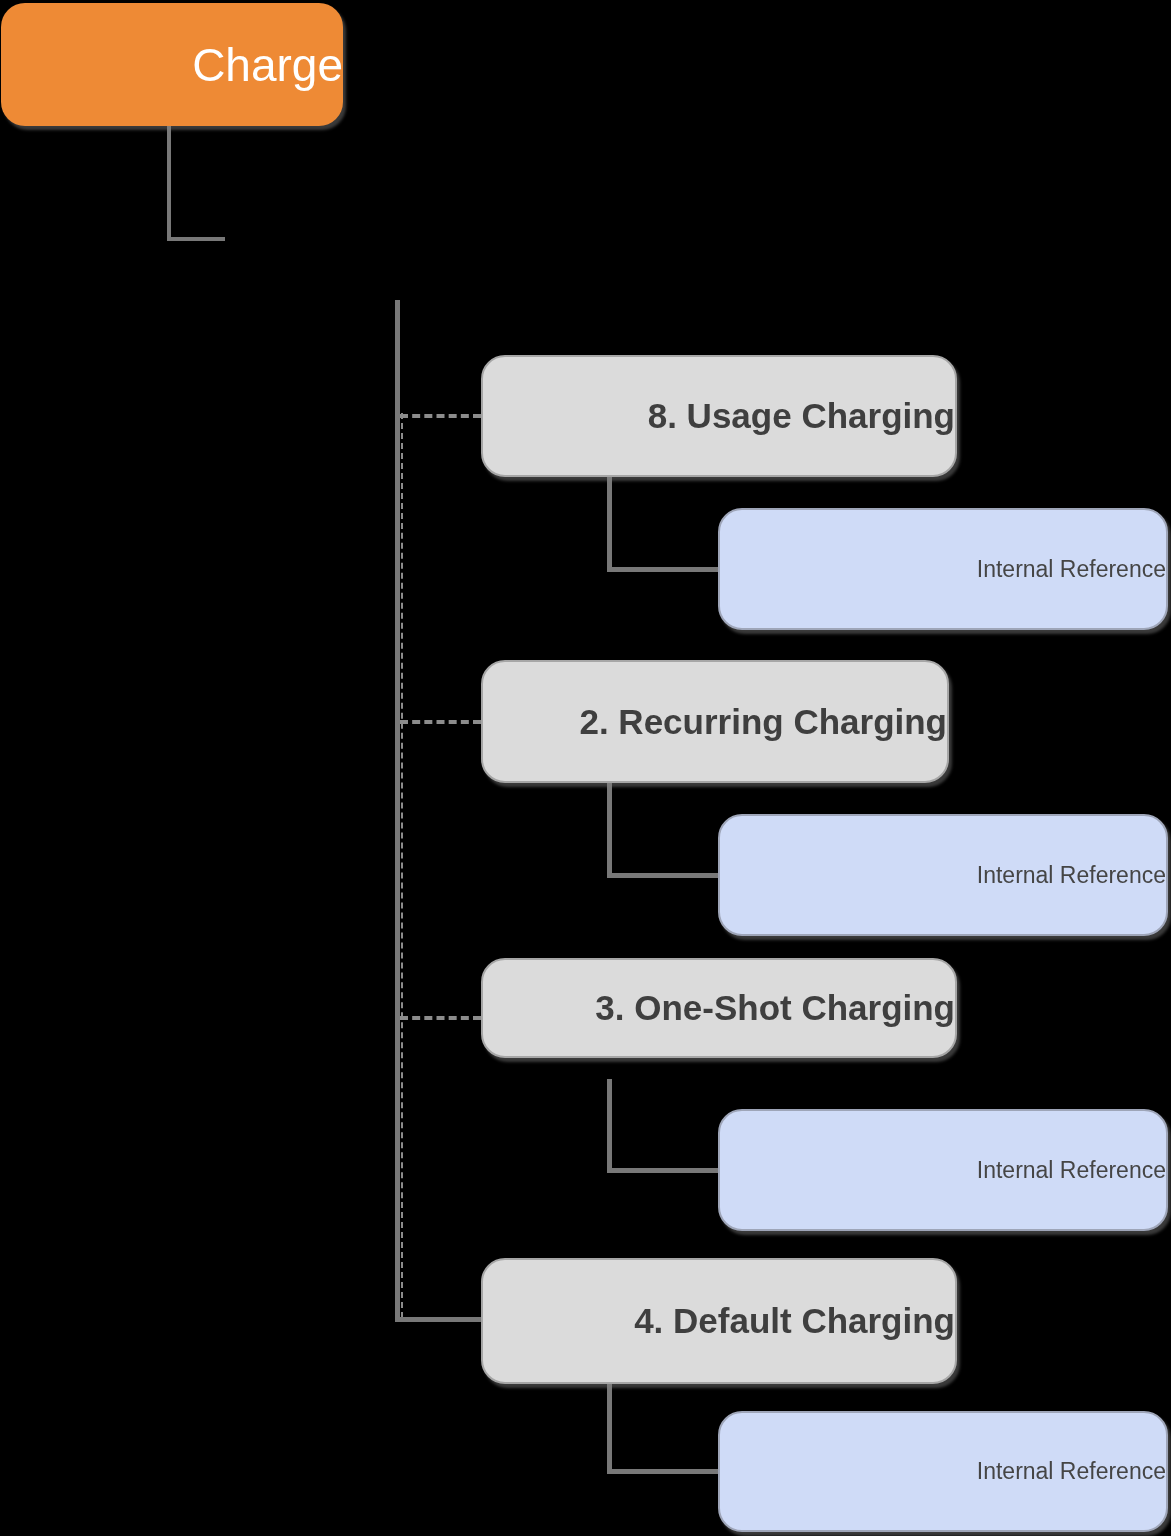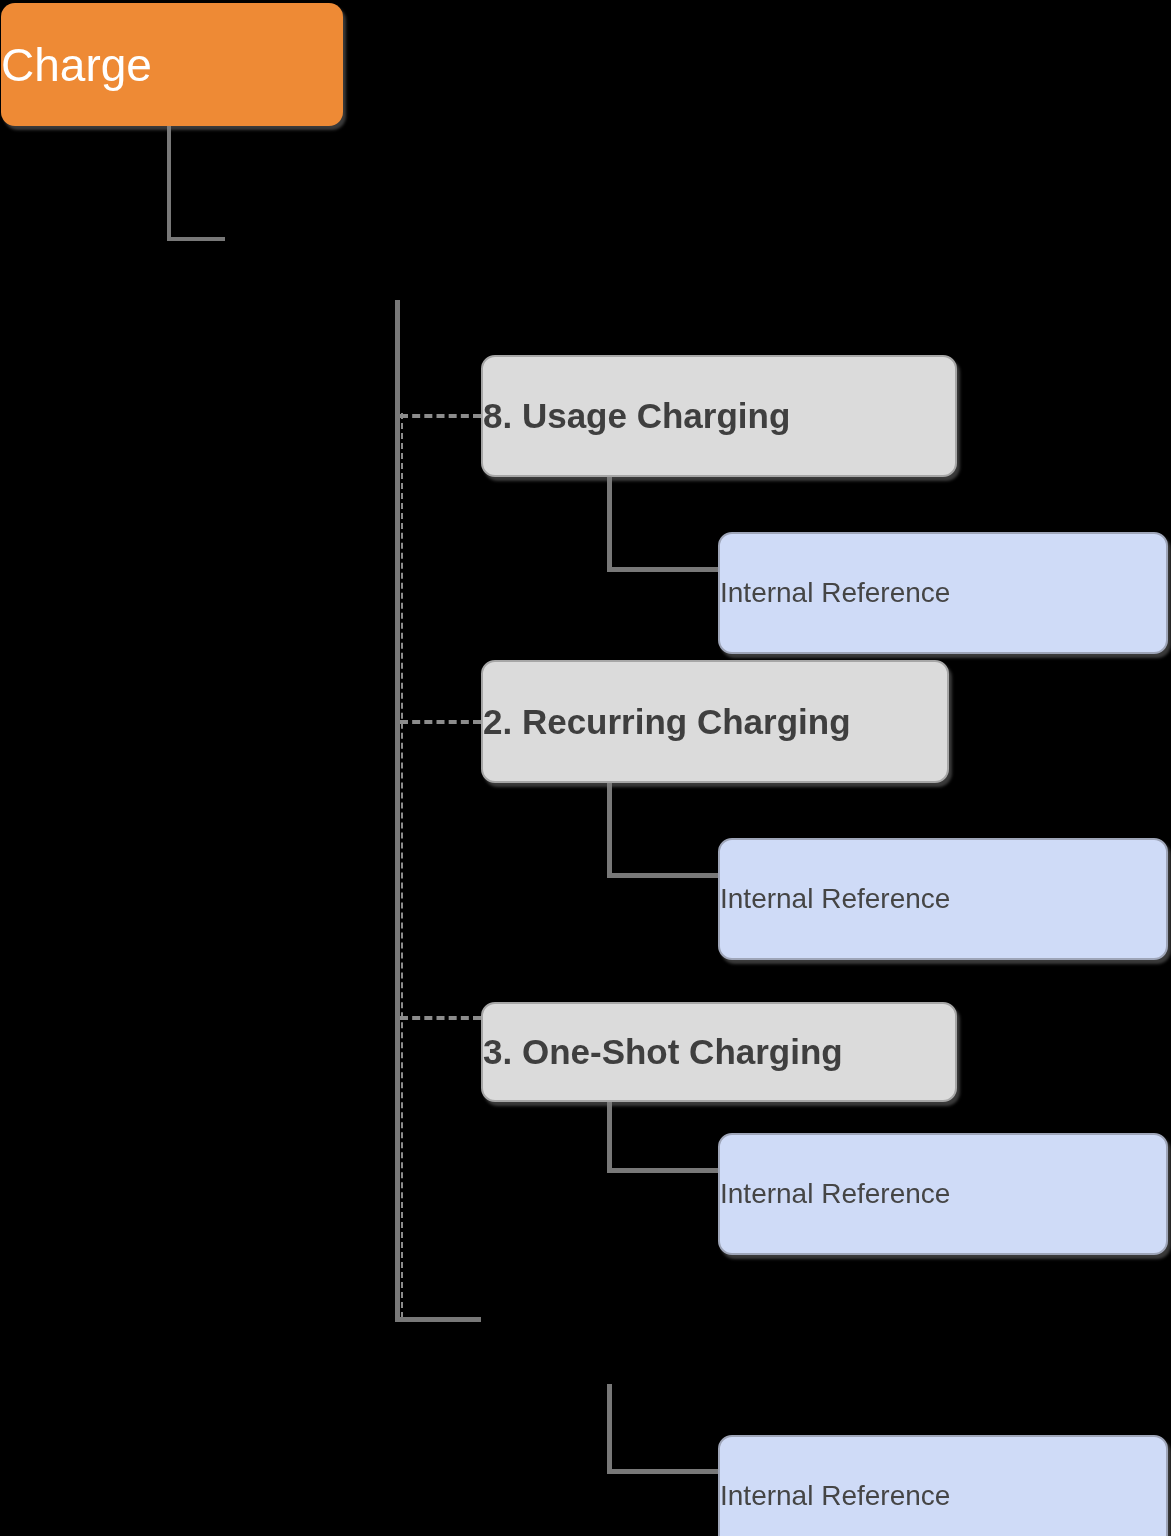--- a/index.html
+++ b/index.html
@@ -12,22 +12,22 @@
     width: 1171px;
     height: 1536px;
     background: #000;
     overflow: hidden;
     font-family: "Liberation Sans", sans-serif;
   }
   .node {
     position: absolute;
     display: flex;
     align-items: center;
-    justify-content: flex-start;
-    border-radius: 14px;
+    justify-content: flex-end;
+    border-radius: 24px;
     box-sizing: border-box;
     box-shadow: 3px 4px 3px rgba(128,128,128,0.45);
     text-align: center;
   }
   .node-root {
     left: 1px; top: 3px; width: 342px; height: 123px;
     background: var(--c-root, #EE8A35);
     color: #fff;
     font-size: 46px;
   }
@@ -43,27 +43,26 @@
     border: 2px solid #A6A6A6;
     color: #3F3F3F;
     font-size: 35px;
     font-weight: bold;
   }
   .node-child {
     left: 718px; width: 450px; height: 122px;
     background: var(--c-child, #CFDBF7);
     border: 2px solid #9EA5B8;
     color: #454545;
-    font-size: 28px;
+    font-size: 23px;
     font-weight: normal;
-    margin-top: 24px;
   }
   #branch-1 { top: 355px; }
   #branch-2 { top: 660px; width: 468px; height: 123px; }
-  #branch-3 { top: 958px; height: 100px; margin-top: 44px; }
+  #branch-3 { top: 958px; height: 100px; }
   #branch-4 { top: 1258px; height: 126px; }
   #child-1 { top: 508px; }
   #child-2 { top: 814px; }
   #child-3 { top: 1109px; }
   #child-4 { top: 1411px; height: 121px; }
 
   .conn {
     position: absolute;
     background: #787878;
   }
@@ -142,17 +141,20 @@
     <span>Internal Reference</span>
   </div>
 
   <div class="node node-branch" id="branch-3">
     <span>3. One-Shot Charging</span>
   </div>
   <div class="node node-child" id="child-3">
     <span>Internal Reference</span>
   </div>
 
+  <div class="node node-branch" id="branch-4">
+    <span>4. Default Charging</span>
+  </div>
   <div class="node node-child" id="child-4">
     <span>Internal Reference</span>
   </div>
 
 </div>
 
 </body></html>

